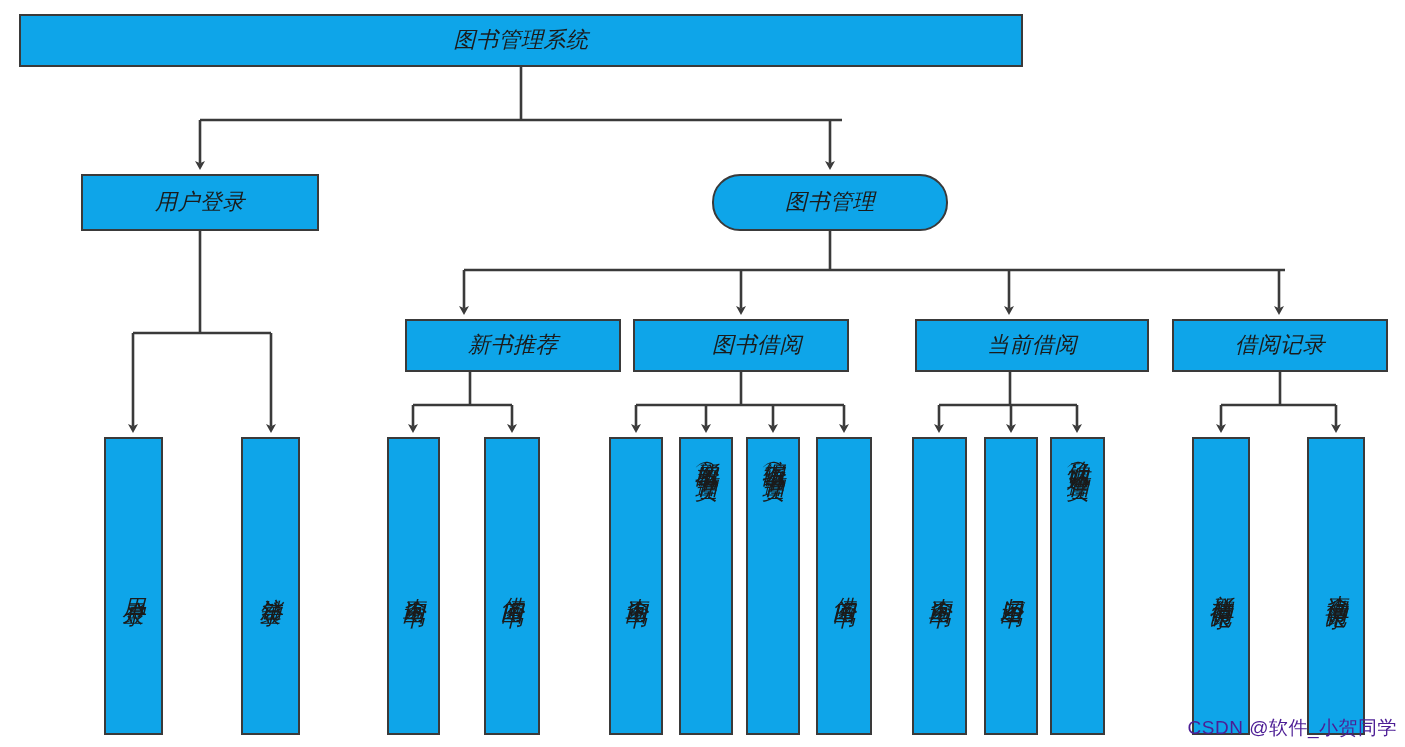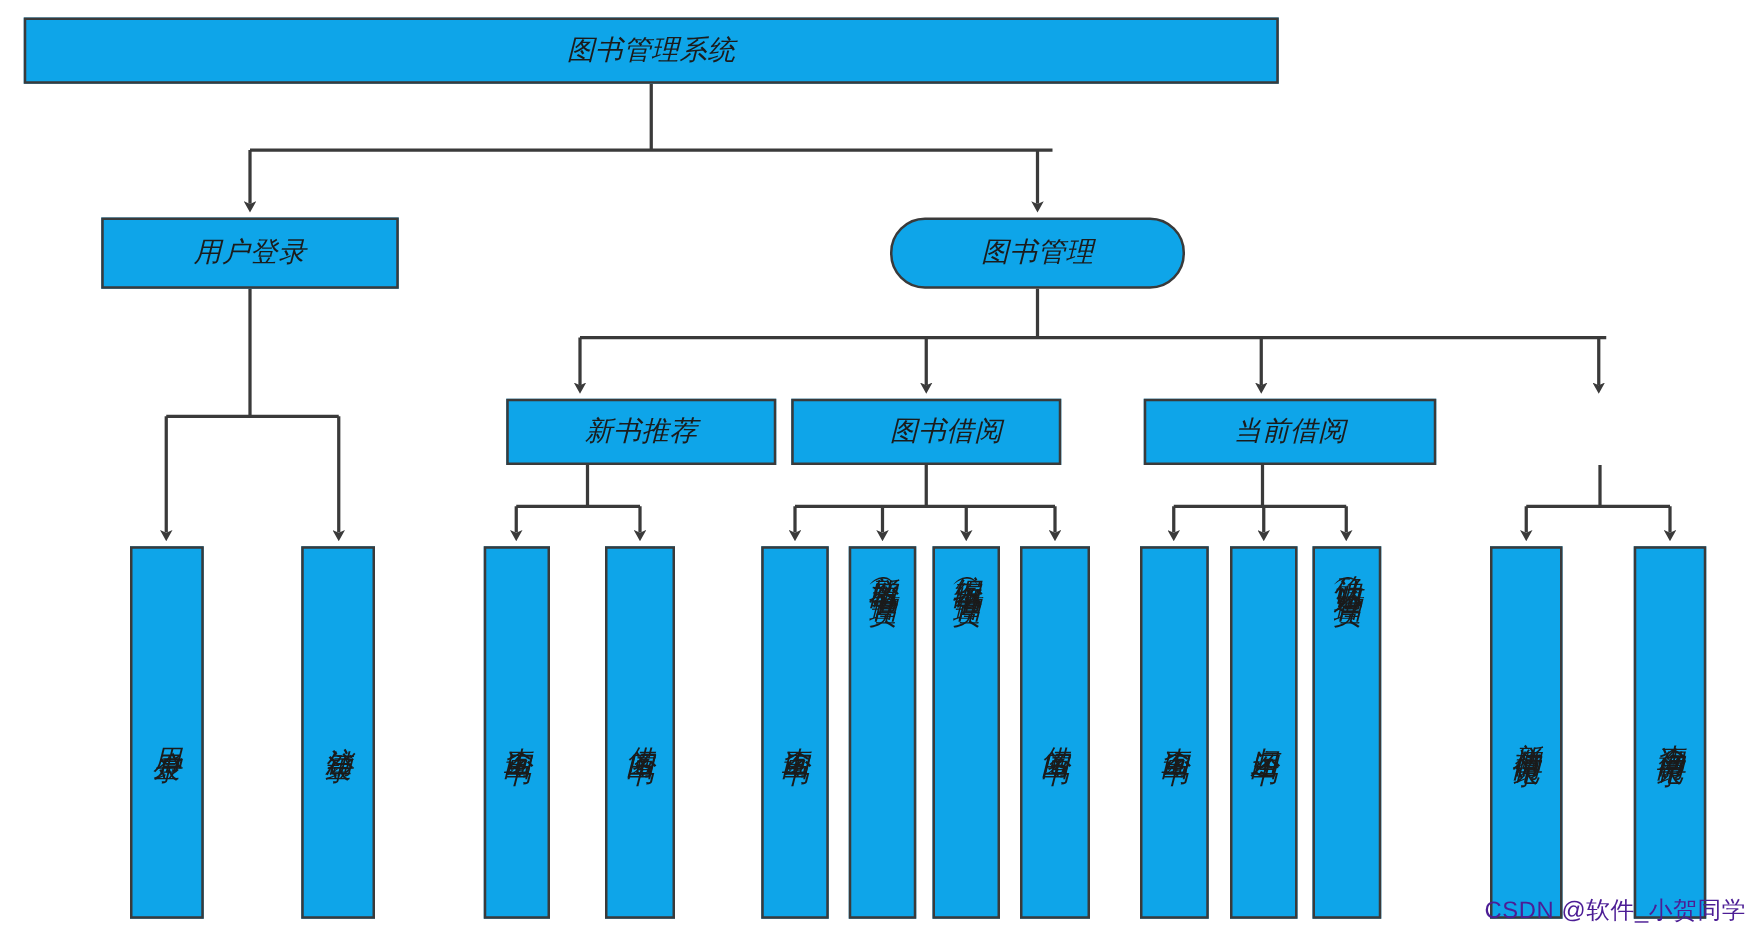--- a/index.html
+++ b/index.html
@@ -143,20 +143,23 @@
   </div>
 
   <div class="node-box" style="left:633px; top:319px; width:216px; height:53px;padding-left:32px;">
     <span class="node-label-h">图书借阅</span>
   </div>
 
   <div class="node-box" style="left:902px; top:319px; width:234px; height:53px;margin-left:13px;">
     <span class="node-label-h">当前借阅</span>
   </div>
 
+  <div class="node-box" style="left:1172px; top:319px; width:216px; height:53px;">
+    <span class="node-label-h">借阅记录</span>
+  </div>
 
   <div class="node-box leaf-box centered" style="left:104px; top:437px; width:59px; height:298px;">
     <span class="node-label-v">用户登录</span>
   </div>
 
   <div class="node-box leaf-box centered" style="left:241px; top:437px; width:59px; height:298px;">
     <span class="node-label-v">注销登录</span>
   </div>
 
   <div class="node-box leaf-box centered" style="left:387px; top:437px; width:53px; height:298px;">

